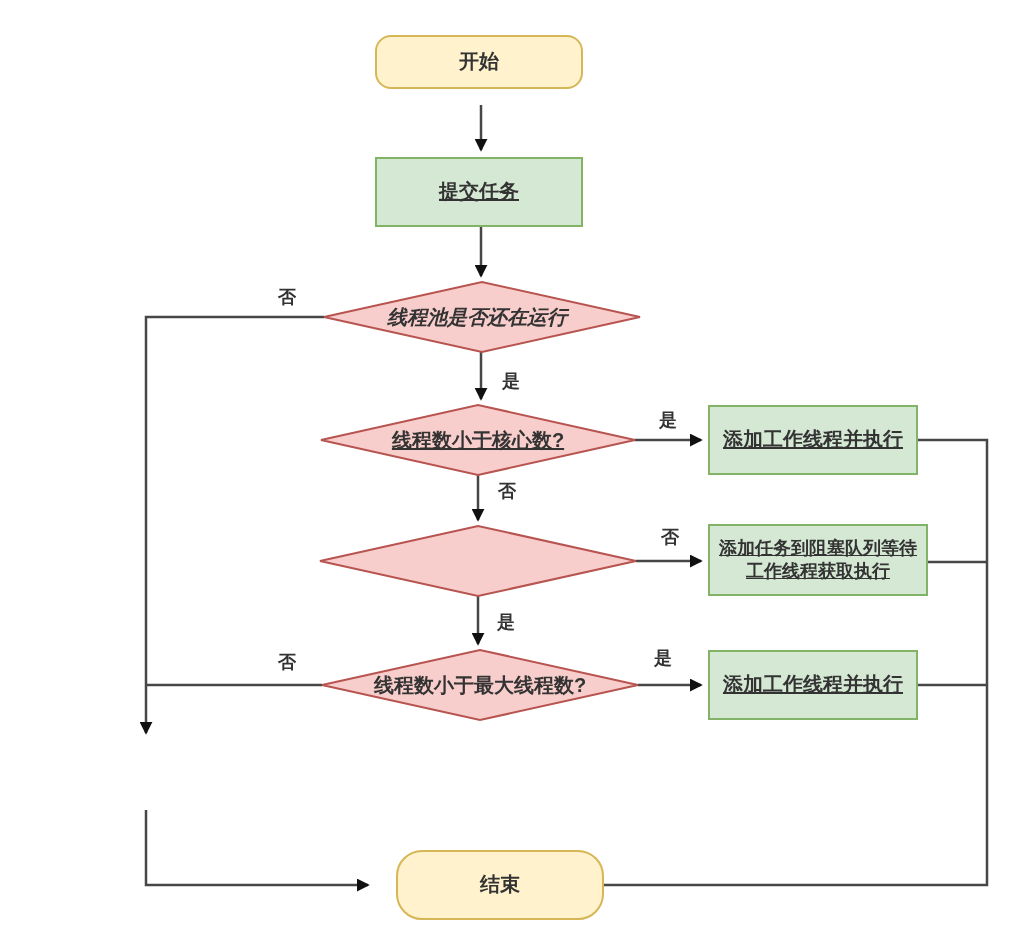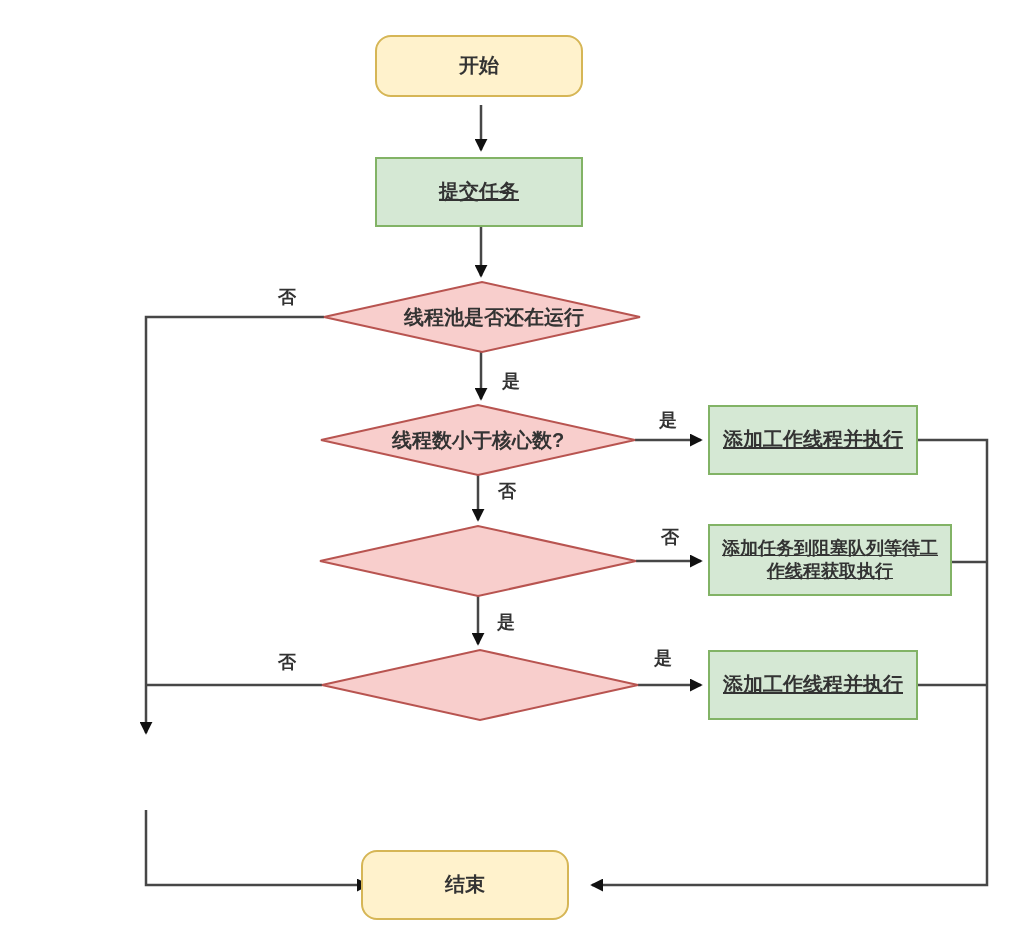--- a/index.html
+++ b/index.html
@@ -103,47 +103,48 @@
     <path class="edge" d="M918,562 L987,562"></path>
     <path class="edge" d="M918,685 L987,685"></path>
     <path class="edge" marker-end="url(#arrow)" d="M146,810 L146,885 L368,885"></path>
 
     <polygon class="decision-shape" points="324,317 482,282 640,317 482,352"></polygon>
     <polygon class="decision-shape" points="321,440 478,405 635,440 478,475"></polygon>
     <polygon class="decision-shape" points="320,561 478,526 636,561 478,596"></polygon>
     <polygon class="decision-shape" points="322,685 480,650 638,685 480,720"></polygon>
   </svg>
 
-  <div class="node terminal" style="left:375px; top:35px; width:208px; height:62px;">
+  <div class="node terminal" style="left:375px; top:35px; width:208px; height:54px;">
     <span>开始</span>
   </div>
 
   <div class="node process" style="left:375px; top:157px; width:208px; height:70px;">
     <span>提交任务</span>
   </div>
 
   <div class="node process" style="left:708px; top:405px; width:210px; height:70px;">
     <span>添加工作线程并执行</span>
   </div>
 
-  <div class="node process small-text" style="left:708px; top:524px; width:244px; height:72px;">
+  <div class="node process small-text" style="left:708px; top:524px; width:220px; height:72px;">
     <span>添加任务到阻塞队列等待工作线程获取执行</span>
   </div>
 
   <div class="node process" style="left:708px; top:650px; width:210px; height:70px;">
     <span>添加工作线程并执行</span>
   </div>
 
 
-  <div class="node terminal" style="left:361px; top:850px; width:208px; height:70px;">
+  <div class="node terminal" style="left:396px; top:850px; width:208px; height:70px;border-radius:26px;">
     <span>结束</span>
   </div>
 
-  <div class="decision-label" style="left:334px; top:297px; width:320px; height:40px;">线程池是否还在运行</div>
-  <div class="decision-label" style="left:318px; top:420px; width:320px; height:40px;">线程数小于核心数?</div>
+  <div class="decision-label" style="left:317px; top:297px; width:320px; height:40px;font-style:italic;">线程池是否还在运行</div>
+  <div class="decision-label" style="left:318px; top:420px; width:320px; height:40px;text-decoration:underline;">线程数小于核心数?</div>
+  <div class="decision-label" style="left:315px; top:665px; width:330px; height:40px;">线程数小于最大线程数?</div>
 
   <div class="edge-label" style="left:287px; top:297px;">否</div>
   <div class="edge-label" style="left:511px; top:381px;">是</div>
   <div class="edge-label" style="left:668px; top:420px;">是</div>
   <div class="edge-label" style="left:507px; top:491px;">否</div>
   <div class="edge-label" style="left:670px; top:537px;">否</div>
   <div class="edge-label" style="left:506px; top:622px;">是</div>
   <div class="edge-label" style="left:287px; top:662px;">否</div>
   <div class="edge-label" style="left:663px; top:658px;">是</div>
 

